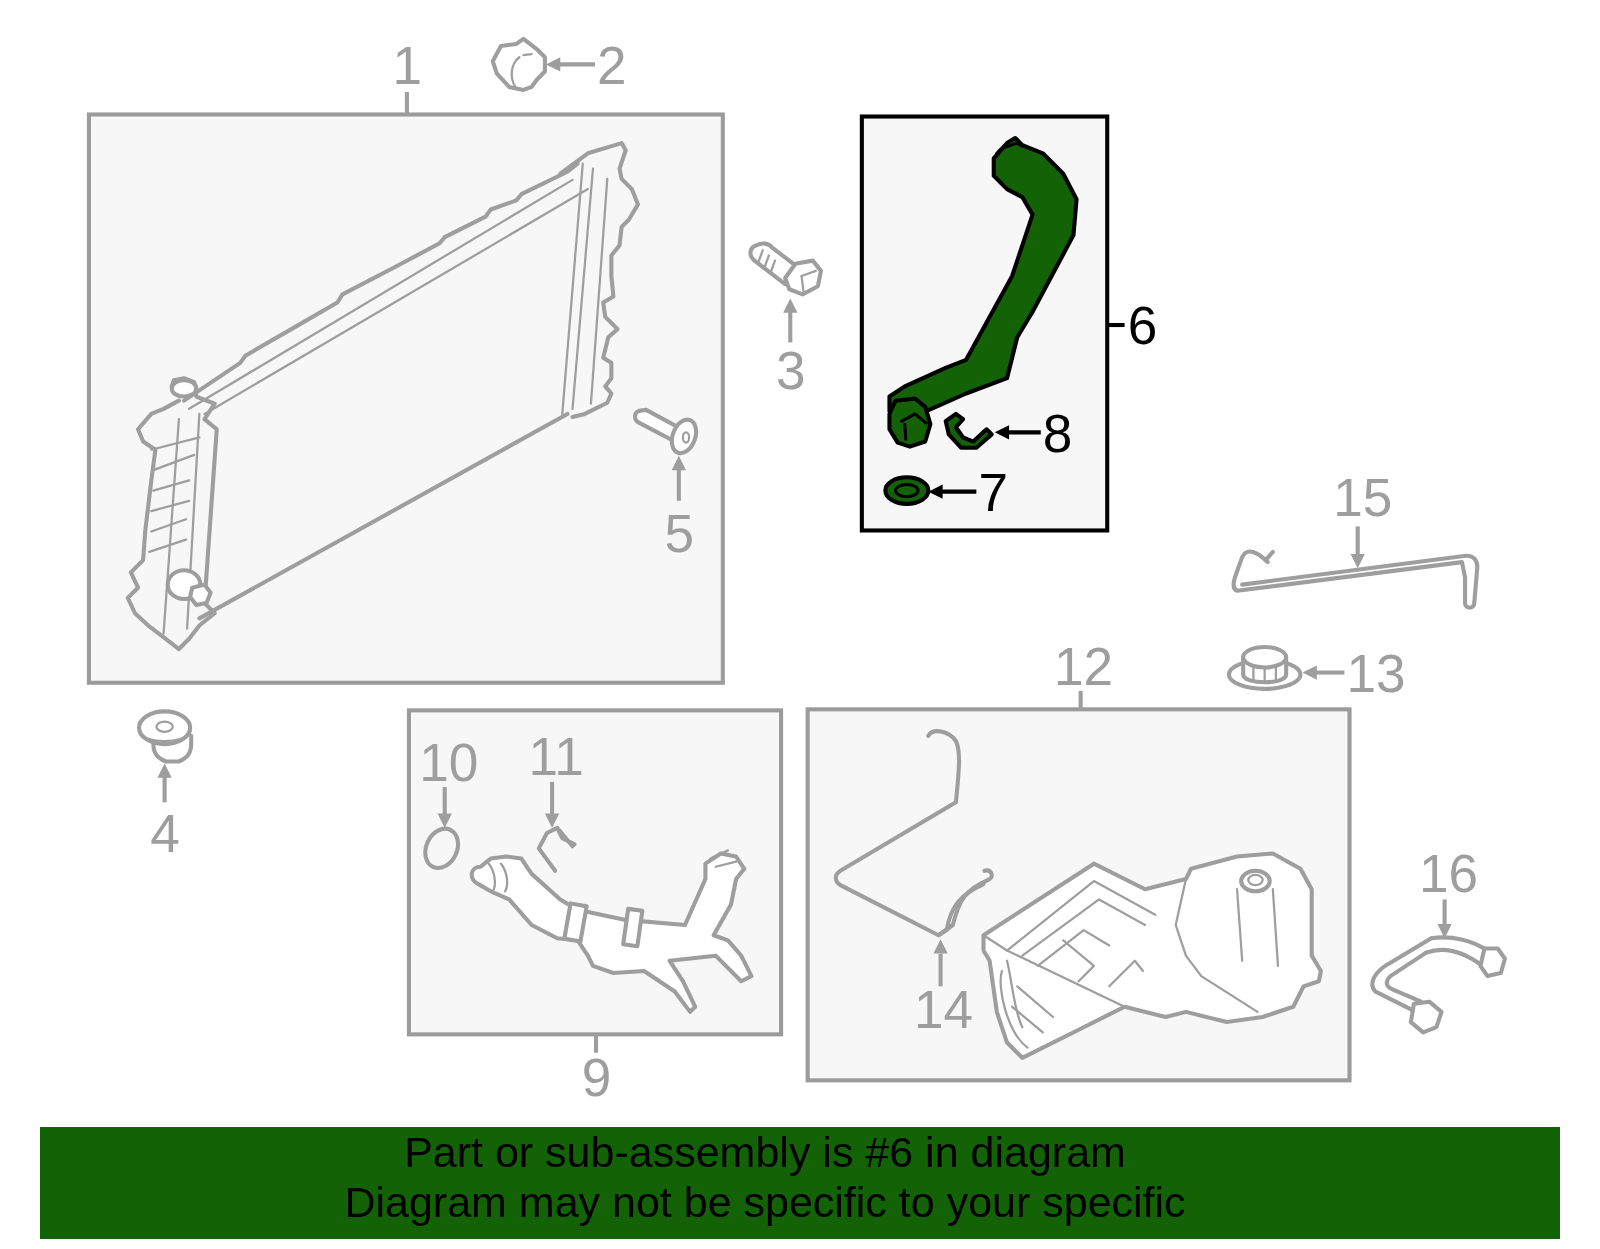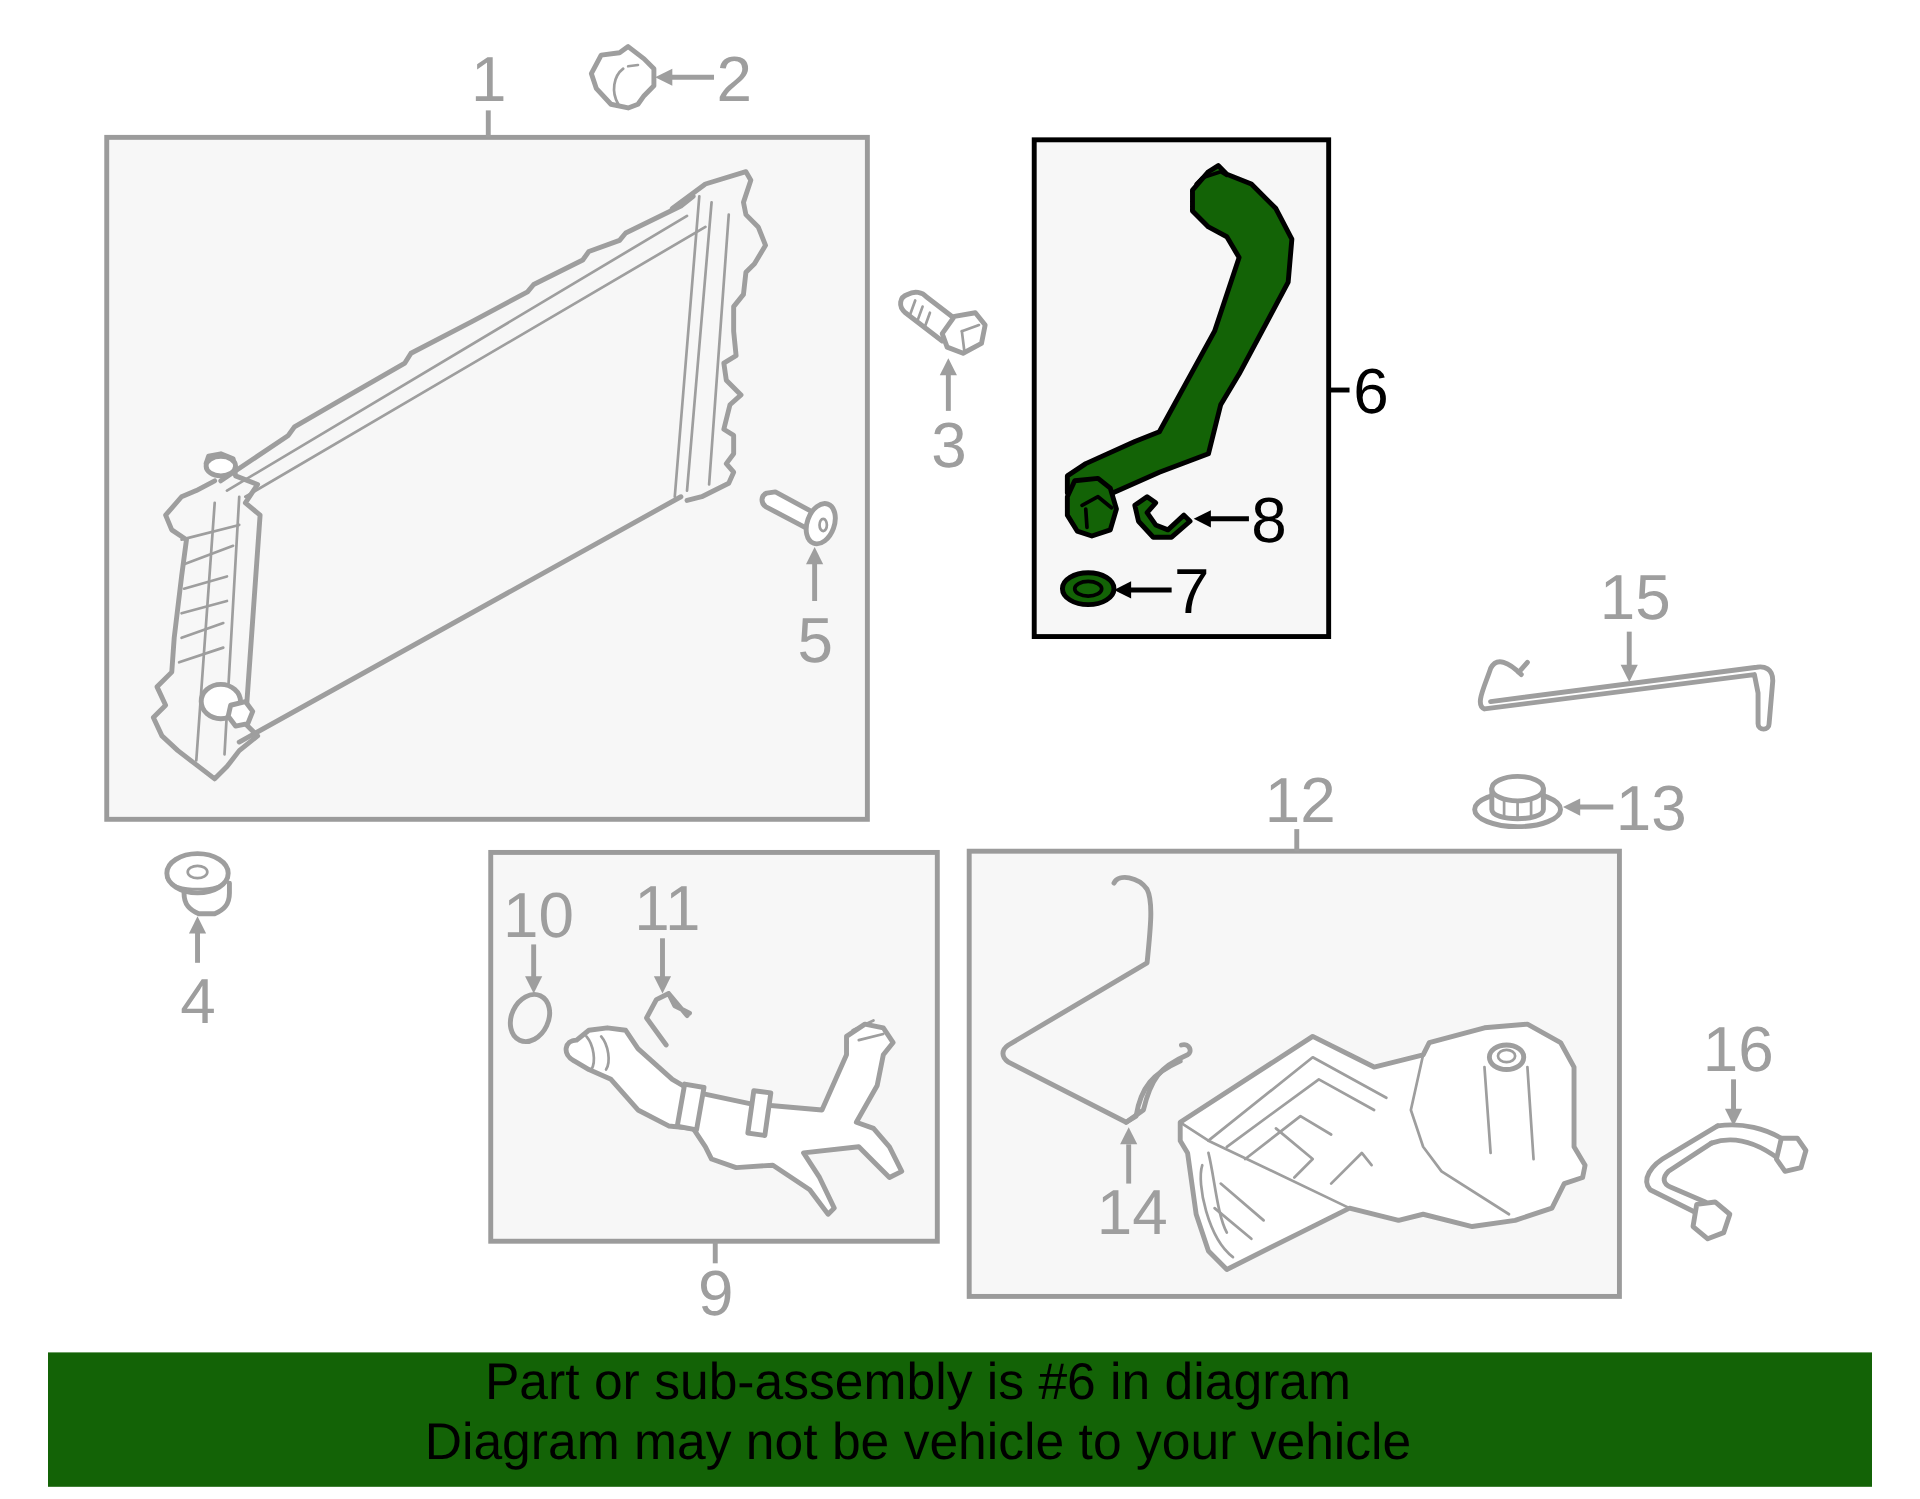--- a/index.html
+++ b/index.html
@@ -223,14 +223,14 @@
       <path class="part" d="M1400,918 C1420,915 1440,920 1455,930 M1395,932 C1412,926 1430,930 1450,945"></path>
       <path class="part" d="M1400,918 L1360,942 C1345,950 1338,962 1345,970 L1385,990 M1395,932 L1360,955 C1355,960 1355,965 1362,968 L1390,980"></path>
       <polygon class="part-fill" points="1452,928 1465,928 1472,938 1468,952 1455,955 1448,945"></polygon>
       <polygon class="part-fill" points="1383,982 1398,980 1410,990 1405,1005 1392,1010 1380,1000"></polygon>
     </g>
   </g>
 </svg>
 
 <div id="banner">
   <div class="line">Part or sub-assembly is #6 in diagram</div>
-  <div class="line">Diagram may not be vehicle to your vehicle</div>
+  <div class="line">Diagram may not be specific to your specific</div>
 </div>
 
 </body></html>

